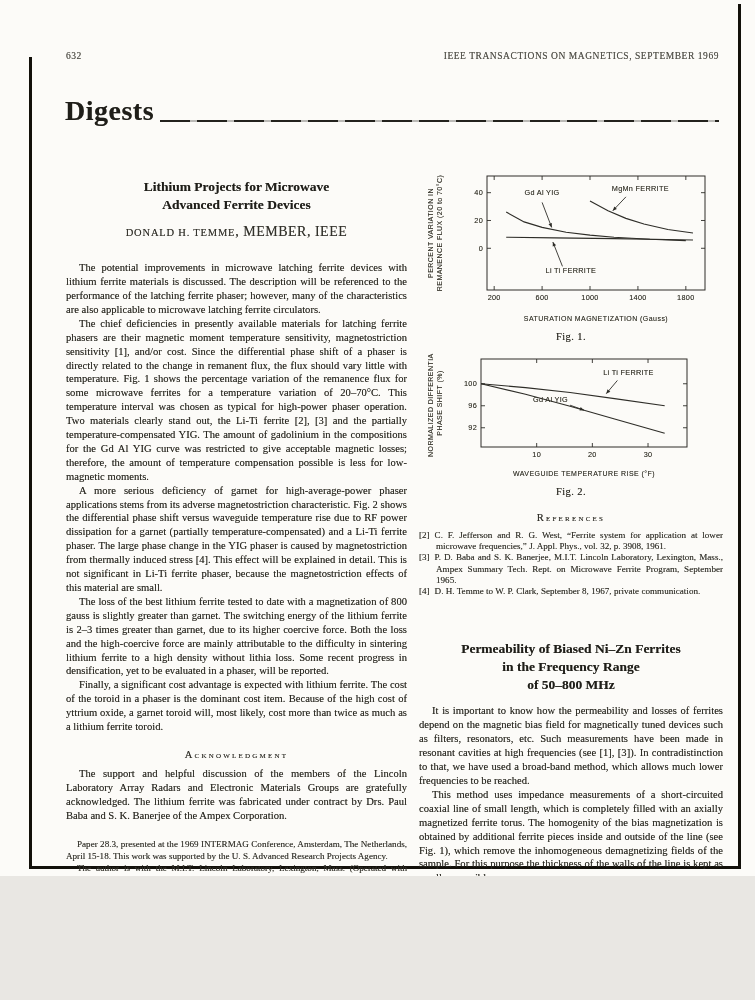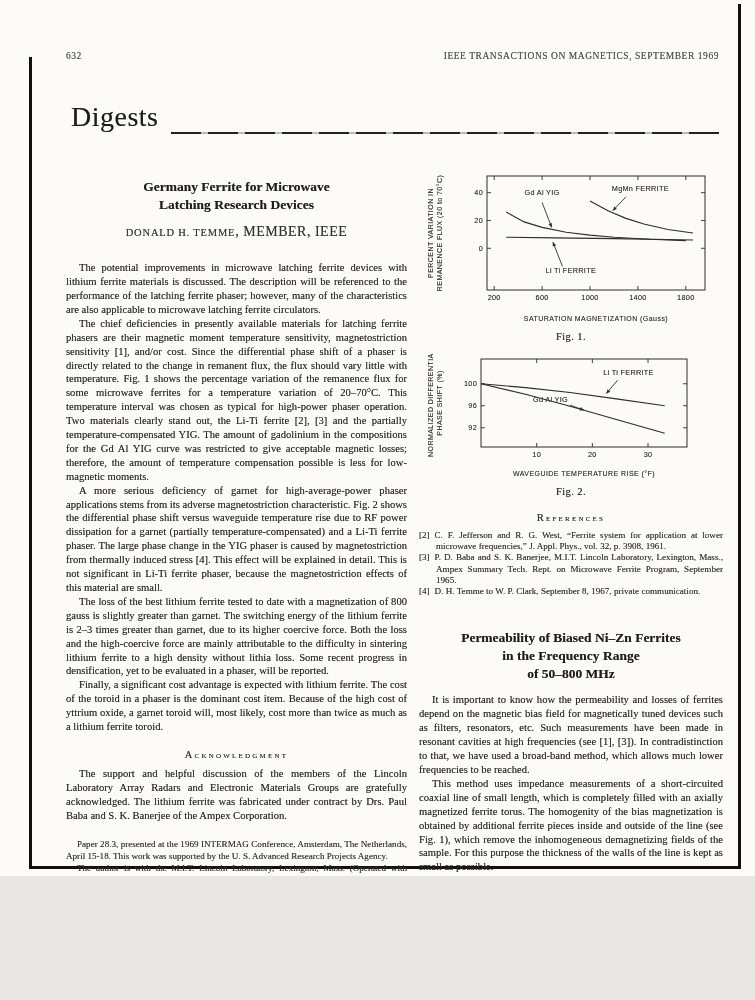--- a/index.html
+++ b/index.html
@@ -7,28 +7,28 @@
   .page{position:relative;width:755px;height:876px;margin:0 auto;background:#fcfbf8;
         font-family:"Liberation Serif",serif;color:#262520;overflow:hidden;
         text-shadow:0 0 .35px rgba(40,38,30,.55)}
   .scan{position:absolute;background:#12100a}
   .scan-left{left:29px;top:57px;width:3px;bottom:7px}
   .scan-right{left:738px;top:4px;width:3px;bottom:7px}
   .scan-bottom{left:29px;right:14px;bottom:7px;height:3px}
   .running-head{position:absolute;top:51px;left:66px;right:36px;display:flex;
         justify-content:space-between;font-size:9.5px;letter-spacing:.55px;color:#53524b}
   .digests-row{position:absolute;top:93px;left:63px;right:36px;display:flex;align-items:flex-end}
-  .digests-row h1{margin:8px;font-size:28px;font-weight:400;letter-spacing:.5px;color:#1f1e19}
+  .digests-row h1{margin:2px;font-size:28px;font-weight:700;letter-spacing:.5px;color:#1f1e19}
   .rule{flex:1;height:2.2px;margin:0 0 7px 4px;
         background:repeating-linear-gradient(90deg,#23221d 0px,#23221d 30px,rgba(35,34,29,.3) 30px,rgba(35,34,29,.3) 37px)}
   .col{position:absolute;text-align:justify}
   .col-left{left:66px;top:172px;width:341px}
   .col-right{left:419px;top:166px;width:304px}
   .a-title{margin:6px 0 10px;font-size:13.5px;font-weight:700;text-align:center;line-height:1.34;color:#1f1e19}
-  .a2-title{margin-top:32px}
+  .a2-title{margin-top:43px}
   .byline{text-align:center;font-size:10.5px;letter-spacing:.8px;margin:0 0 21px;color:#33322c}
   .byline .aff{font-size:14px;letter-spacing:.5px}
   p.body{margin:0;font-size:10.6px;line-height:13.9px;text-indent:13px;color:#2a2922}
   .subhead{margin:15px 0 7px;text-align:center;font-weight:400;font-size:10.5px;
         letter-spacing:2.2px;font-variant:small-caps;color:#2e2d27}
   .footnote{margin-top:15px;font-size:9.1px;line-height:12px;color:#34332c}
   .footnote p{margin:0;text-indent:11px}
   .chart{text-align:center;margin:0}
   .fig-caption{text-align:center;font-size:10.5px;letter-spacing:.4px;margin:3px 0 11px;color:#2a2922}
   .refs{font-size:9.1px;line-height:11.2px;color:#34332c;margin-bottom:4px}
@@ -50,22 +50,22 @@
     <span>IEEE TRANSACTIONS ON MAGNETICS, SEPTEMBER 1969</span>
   </div>
 
   <div class="digests-row">
     <h1>Digests</h1>
     <div class="rule"></div>
   </div>
 
   <div class="col col-left">
     <h2 class="a-title">
-      <span>Germany Ferrite for Microwave</span><br>
-      <span>Latching Research Devices</span>
+      <span>Lithium Projects for Microwave</span><br>
+      <span>Advanced Ferrite Devices</span>
     </h2>
     <div class="byline">
       <span>DONALD H. TEMME</span><span class="aff">, MEMBER, IEEE</span>
     </div>
     <p class="body">The potential improvements in microwave latching ferrite devices with lithium ferrite materials is discussed. The description will be referenced to the performance of the latching ferrite phaser; however, many of the characteristics are also applicable to microwave latching ferrite circulators.</p>
     <p class="body">The chief deficiencies in presently available materials for latching ferrite phasers are their magnetic moment temperature sensitivity, magnetostriction sensitivity [1], and/or cost. Since the differential phase shift of a phaser is directly related to the change in remanent flux, the flux should vary little with temperature. Fig. 1 shows the percentage variation of the remanence flux for some microwave ferrites for a temperature variation of 20–70°C. This temperature interval was chosen as typical for high-power phaser operation. Two materials clearly stand out, the Li-Ti ferrite [2], [3] and the partially temperature-compensated YIG. The amount of gadolinium in the compositions for the Gd Al YIG curve was restricted to give acceptable magnetic losses; therefore, the amount of temperature compensation possible is less for low-magnetic moments.</p>
     <p class="body">A more serious deficiency of garnet for high-average-power phaser applications stems from its adverse magnetostriction characteristic. Fig. 2 shows the differential phase shift versus waveguide temperature rise due to RF power dissipation for a garnet (partially temperature-compensated) and a Li-Ti ferrite phaser. The large phase change in the YIG phaser is caused by magnetostriction from thermally induced stress [4]. This effect will be explained in detail. This is not significant in Li-Ti ferrite phaser, because the magnetostriction effects of this material are small.</p>
     <p class="body">The loss of the best lithium ferrite tested to date with a magnetization of 800 gauss is slightly greater than garnet. The switching energy of the lithium ferrite is 2–3 times greater than garnet, due to its higher coercive force. Both the loss and the high-coercive force are mainly attributable to the difficulty in sintering lithium ferrite to a high density without lithia loss. Some recent progress in densification, yet to be evaluated in a phaser, will be reported.</p>
     <p class="body">Finally, a significant cost advantage is expected with lithium ferrite. The cost of the toroid in a phaser is the dominant cost item. Because of the high cost of yttrium oxide, a garnet toroid will, most likely, cost more than twice as much as a lithium ferrite toroid.</p>
     <h3 class="subhead">Acknowledgment</h3>

